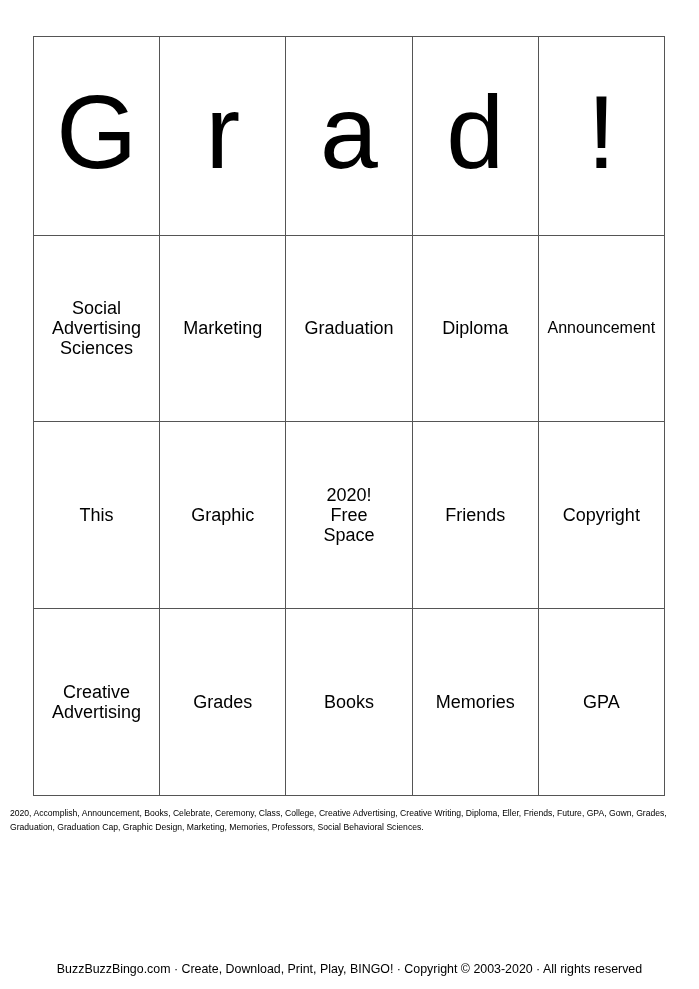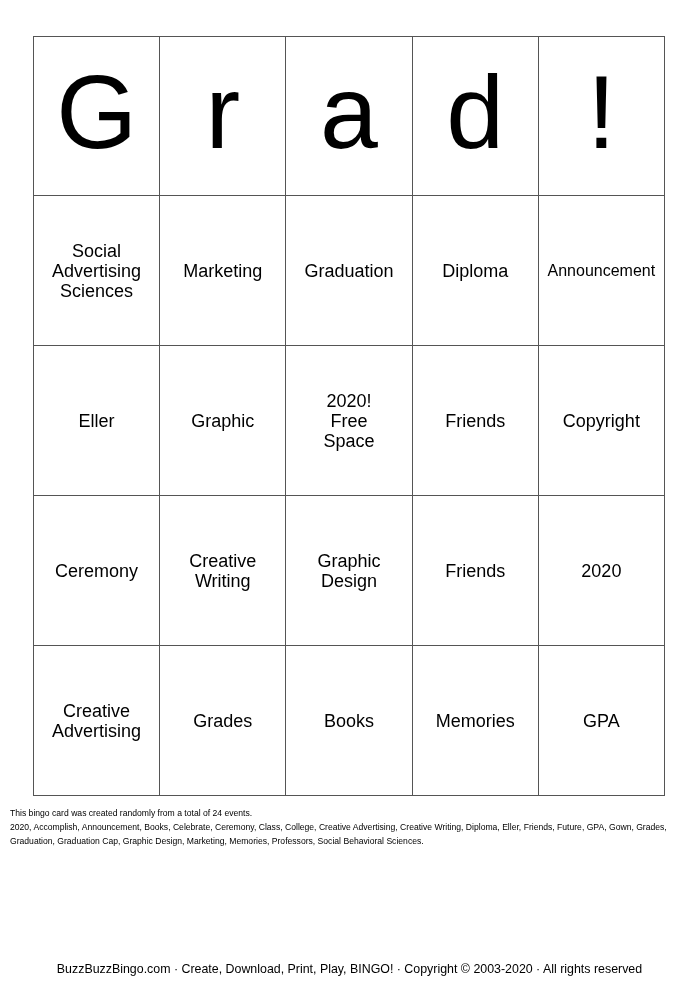--- a/index.html
+++ b/index.html
@@ -75,46 +75,36 @@
   <tr>
     <td>Social
 Advertising
 Sciences</td>
     <td>Marketing</td>
     <td>Graduation</td>
     <td>Diploma</td>
     <td class="small">Announcement</td>
   </tr>
   <tr>
-    <td>Eller</td>
+    <td>This</td>
     <td>Graphic</td>
     <td>2020!
 Free
 Space</td>
     <td>Friends</td>
     <td>Copyright</td>
-  </tr>
-  <tr>
-    <td>Ceremony</td>
-    <td>Creative
-Writing</td>
-    <td>Graphic
-Design</td>
-    <td>Friends</td>
-    <td>2020</td>
   </tr>
   <tr>
     <td>Creative
 Advertising</td>
     <td>Grades</td>
     <td>Books</td>
     <td>Memories</td>
     <td>GPA</td>
   </tr>
 </tbody>
   </table>
 
 <div class="note">
-  <p>This bingo card was created randomly from a total of 24 events.</p>
   <p>2020, Accomplish, Announcement, Books, Celebrate, Ceremony, Class, College, Creative Advertising, Creative Writing, Diploma, Eller, Friends, Future, GPA, Gown, Grades, Graduation, Graduation Cap, Graphic Design, Marketing, Memories, Professors, Social Behavioral Sciences.</p>
 </div>
 
 <div class="footer">BuzzBuzzBingo.com · Create, Download, Print, Play, BINGO! · Copyright © 2003-2020 · All rights reserved</div>
 
 </body></html>

